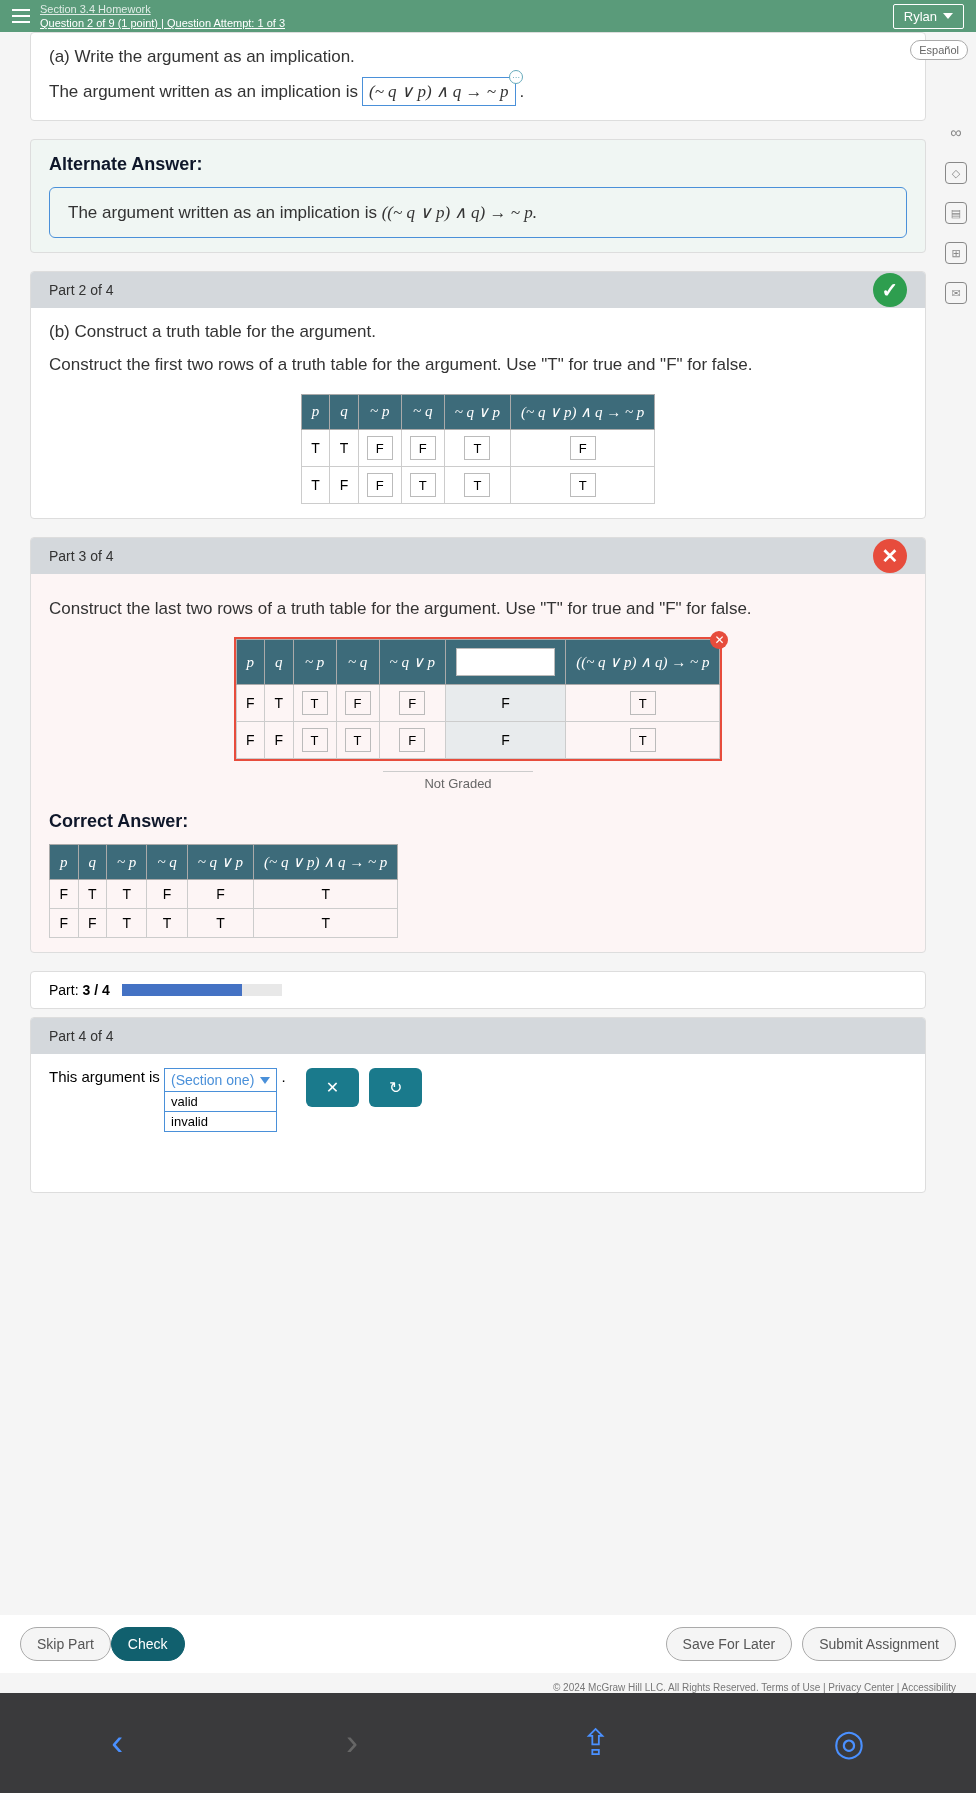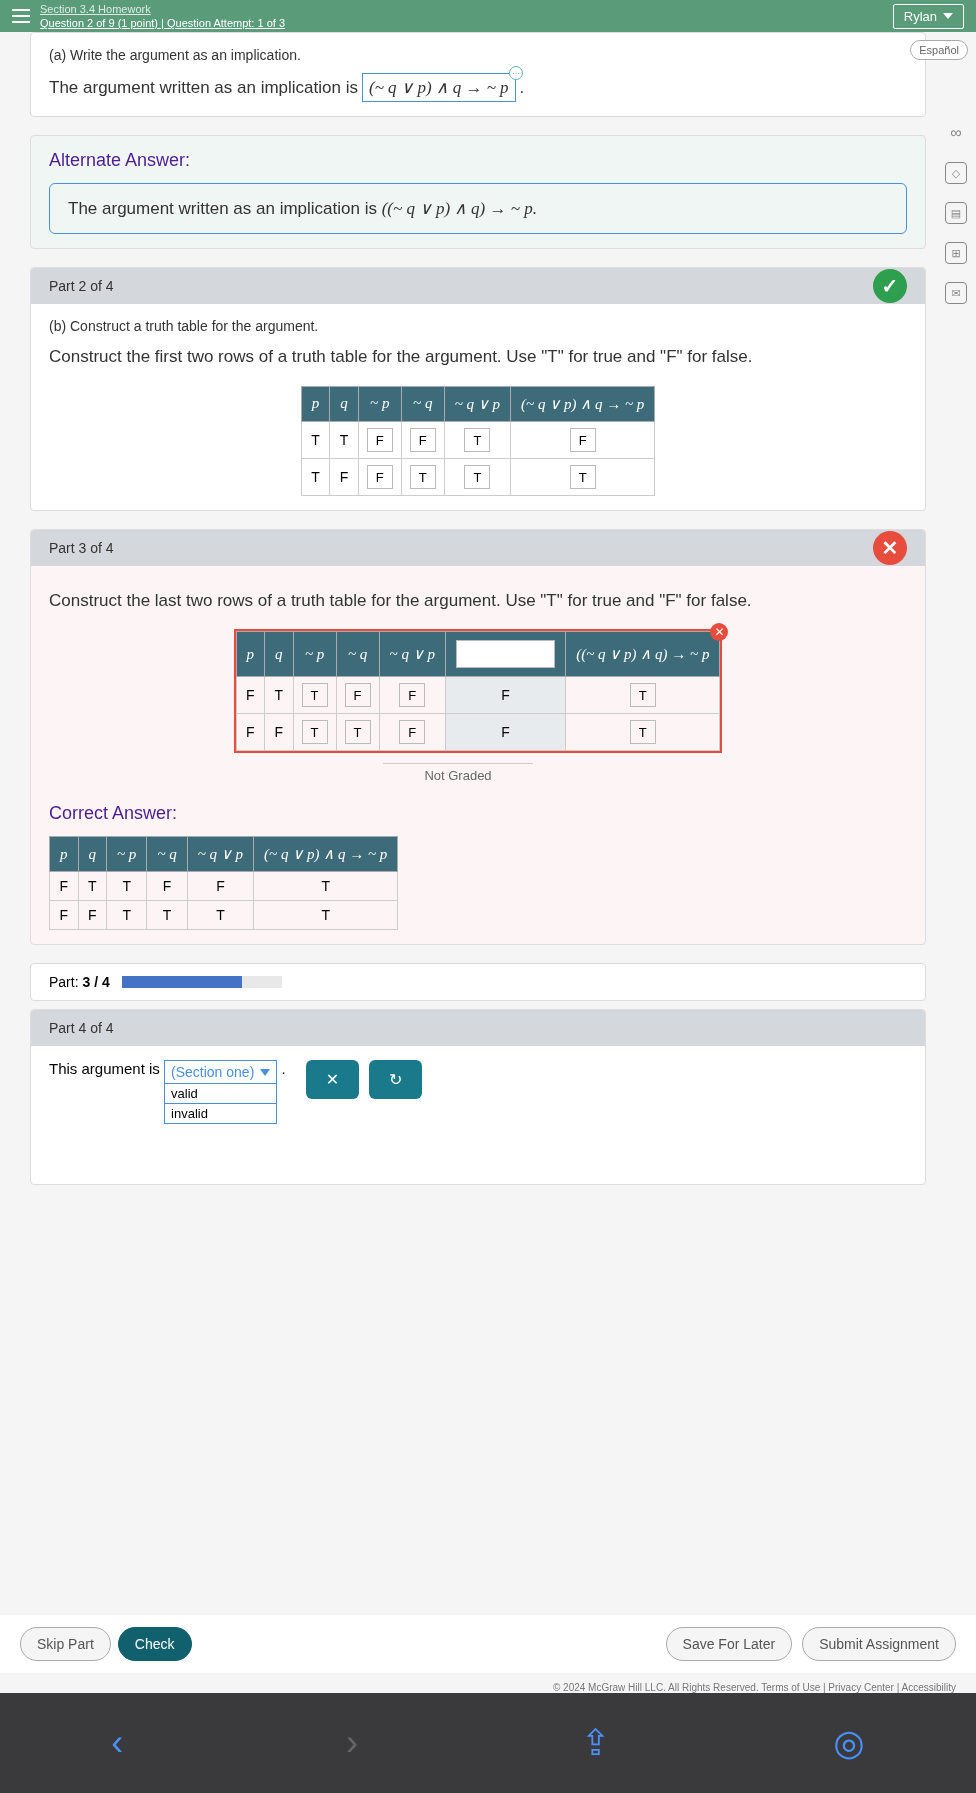--- a/index.html
+++ b/index.html
@@ -16,25 +16,25 @@
 .content { flex: 1; padding: 0 10px 0 30px; }
 .side-tools { width: 40px; padding-top: 90px; display: flex; flex-direction: column; align-items: center; gap: 18px; }
 .tool-icon { width: 22px; height: 22px; border: 1px solid #888; border-radius: 4px; display: flex; align-items: center; justify-content: center; font-size: 11px; color: #888; }
 .esp-btn { position: absolute; top: 40px; right: 8px; border: 1px solid #aaa; border-radius: 12px; padding: 3px 8px; font-size: 11px; color: #666; background: #fff; margin-left: 20px; }
 .card { background: #fff; border: 1px solid #ddd; border-radius: 4px; margin-bottom: 18px; overflow: hidden; }
 .card-pad { padding: 14px 18px; }
 .part-hdr { background: #d4d8dc; padding: 10px 18px; font-size: 14px; color: #333; position: relative; }
 .status-circle { position: absolute; right: 18px; top: 50%; transform: translateY(-50%); width: 34px; height: 34px; border-radius: 50%; display: flex; align-items: center; justify-content: center; color: #fff; font-size: 20px; font-weight: bold; }
 .status-ok { background: #2e9e4f; }
 .status-x { background: #e74c3c; }
-.q-text { font-size: 14px; color: #333; margin-bottom: 10px; }
+.q-text { font-size: 17px; color: #333; margin-bottom: 10px; }
 .impl-line { font-size: 17px; color: #333; display: flex; align-items: center; flex-wrap: wrap; gap: 4px; }
 .math-box { border: 1px solid #4a90d9; padding: 3px 6px; font-family: 'Times New Roman', serif; font-style: italic; position: relative; }
 .tiny-ind { position: absolute; top: -8px; right: -8px; width: 14px; height: 14px; border: 1px solid #6ab; border-radius: 50%; background: #fff; font-size: 8px; display: flex; align-items: center; justify-content: center; color: #6ab; }
-.alt-hdr { color: #4c1d95; font-size: 18px; font-weight: normal; margin-bottom: 12px; }
+.alt-hdr { color: #0f172a; font-size: 18px; font-weight: bold; margin-bottom: 12px; }
 .alt-box { border: 1px solid #4a90d9; border-radius: 6px; padding: 14px 18px; font-size: 17px; color: #333; }
 .math-it { font-family: 'Times New Roman', serif; font-style: italic; }
 .inst-text { font-size: 17px; color: #333; line-height: 1.5; margin: 8px 0 16px; }
 table.truth { border-collapse: collapse; margin: 0 auto; }
 table.truth th { background: #3d6b7a; color: #fff; font-weight: normal; font-style: italic; font-family: 'Times New Roman', serif; padding: 8px 10px; border: 1px solid #aaa; font-size: 15px; }
 table.truth td { border: 1px solid #ccc; padding: 6px 8px; text-align: center; font-size: 14px; }
 .tf-box { display: inline-block; border: 1px solid #bbb; width: 26px; height: 24px; line-height: 24px; font-size: 13px; }
 .red-border { border: 2px solid #e74c3c; }
 .red-x { position: absolute; top: -8px; right: -8px; width: 18px; height: 18px; background: #e74c3c; border-radius: 50%; color: #fff; font-size: 12px; display: flex; align-items: center; justify-content: center; }
 .grey-col { background: #e8ebed; }
@@ -265,21 +265,21 @@
 <div class="side-tools">
   <div class="tool-icon" style="border:none;font-size:16px;">∞</div>
   <div class="tool-icon">◇</div>
   <div class="tool-icon">▤</div>
   <div class="tool-icon">⊞</div>
   <div class="tool-icon">✉</div>
 </div>
 </div>
 
 <div class="footer-bar">
-  <div style="display:flex;gap:7px;justify-content:flex-end;">
+  <div style="display:flex;gap:0;justify-content:flex-end;">
     <div class="pill-btn">Skip Part</div>
     <div class="pill-btn primary">Check</div>
   </div>
   <div style="display:flex;gap:10px;">
     <div class="pill-btn">Save For Later</div>
     <div class="pill-btn">Submit Assignment</div>
   </div>
 </div>
 <div class="copyright">© 2024 McGraw Hill LLC. All Rights Reserved.   Terms of Use   |   Privacy Center   |   Accessibility</div>
 

